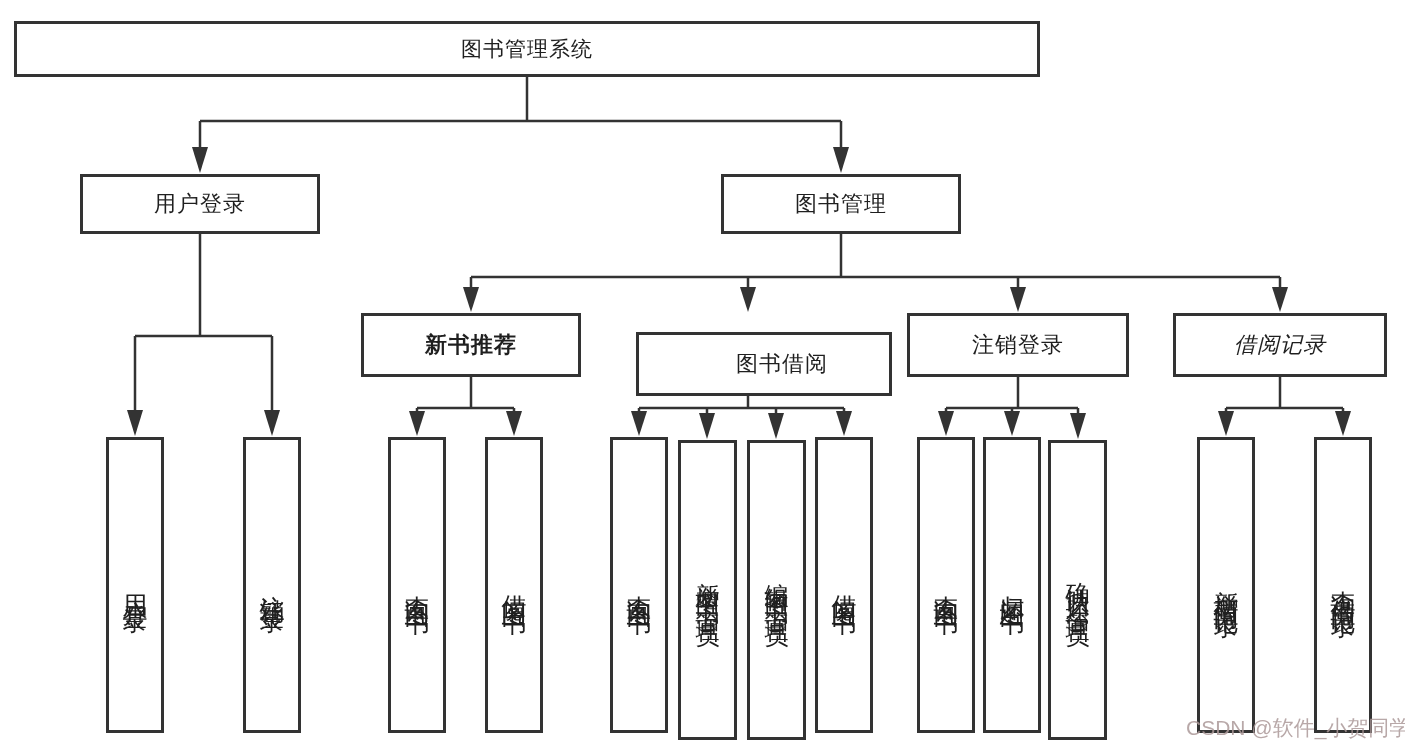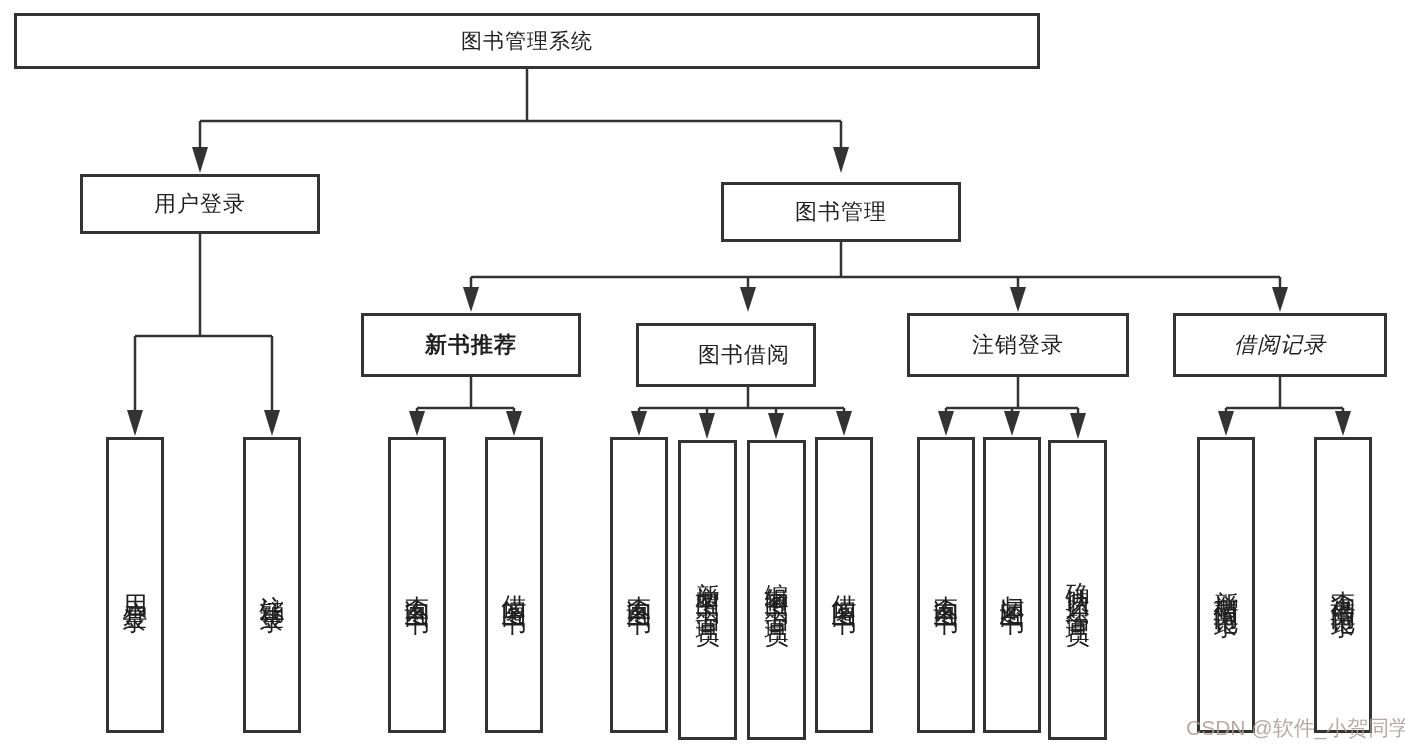--- a/index.html
+++ b/index.html
@@ -34,20 +34,21 @@
     justify-content: center;
     z-index: 2;
   }
   .node.h {
     font-size: 22px;
     letter-spacing: 1px;
     white-space: nowrap;
   }
   .node.root {
     font-size: 21px;
+    margin-top: 8px;
   }
   .node.v {
     writing-mode: vertical-rl;
     text-orientation: mixed;
     font-size: 25px;
     letter-spacing: 5px;
     line-height: 1;
   }
   .node.v.tall {
     letter-spacing: 6px;
@@ -128,24 +129,24 @@
       <path d="M1226,408 V414" fill="none"></path>
       <polygon points="1218,411 1234,411 1226,436" stroke="none"></polygon>
       <path d="M1343,408 V414" fill="none"></path>
       <polygon points="1335,411 1351,411 1343,436" stroke="none"></polygon>
     </g>
   </svg>
 
   <div class="node h root" style="left:14px; top:13px; width:1026px; height:56px;">图书管理系统</div>
 
   <div class="node h" style="left:80px; top:174px; width:240px; height:60px;">用户登录</div>
-  <div class="node h" style="left:721px; top:182px; width:240px; height:60px;">图书管理</div>
+  <div class="node h" style="left:721px; top:174px; width:240px; height:60px;">图书管理</div>
 
   <div class="node h" style="left:361px; top:313px; width:220px; height:64px;font-weight:bold;">新书推荐</div>
-  <div class="node h" style="left:636px; top:323px; width:180px; height:64px;padding-left:36px;">图书借阅</div>
+  <div class="node h" style="left:636px; top:332px; width:256px; height:64px;padding-left:36px;">图书借阅</div>
   <div class="node h" style="left:907px; top:313px; width:222px; height:64px;">注销登录</div>
   <div class="node h" style="left:1173px; top:313px; width:214px; height:64px;font-style:italic;">借阅记录</div>
 
   <div class="node v" style="left:106px; top:437px; width:58px; height:296px;">用户登录</div>
   <div class="node v" style="left:243px; top:437px; width:58px; height:296px;">注销登录</div>
 
   <div class="node v" style="left:388px; top:437px; width:58px; height:296px;">查询图书</div>
   <div class="node v" style="left:485px; top:437px; width:58px; height:296px;">借阅图书</div>
 
   <div class="node v" style="left:610px; top:437px; width:58px; height:296px;">查询图书</div>

